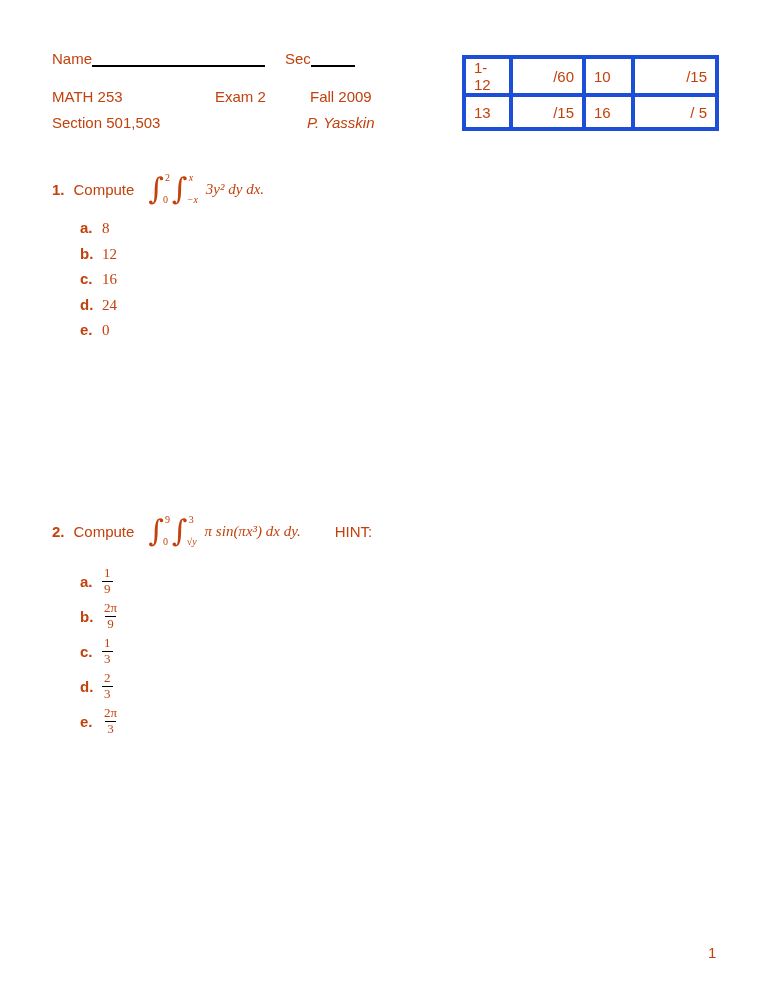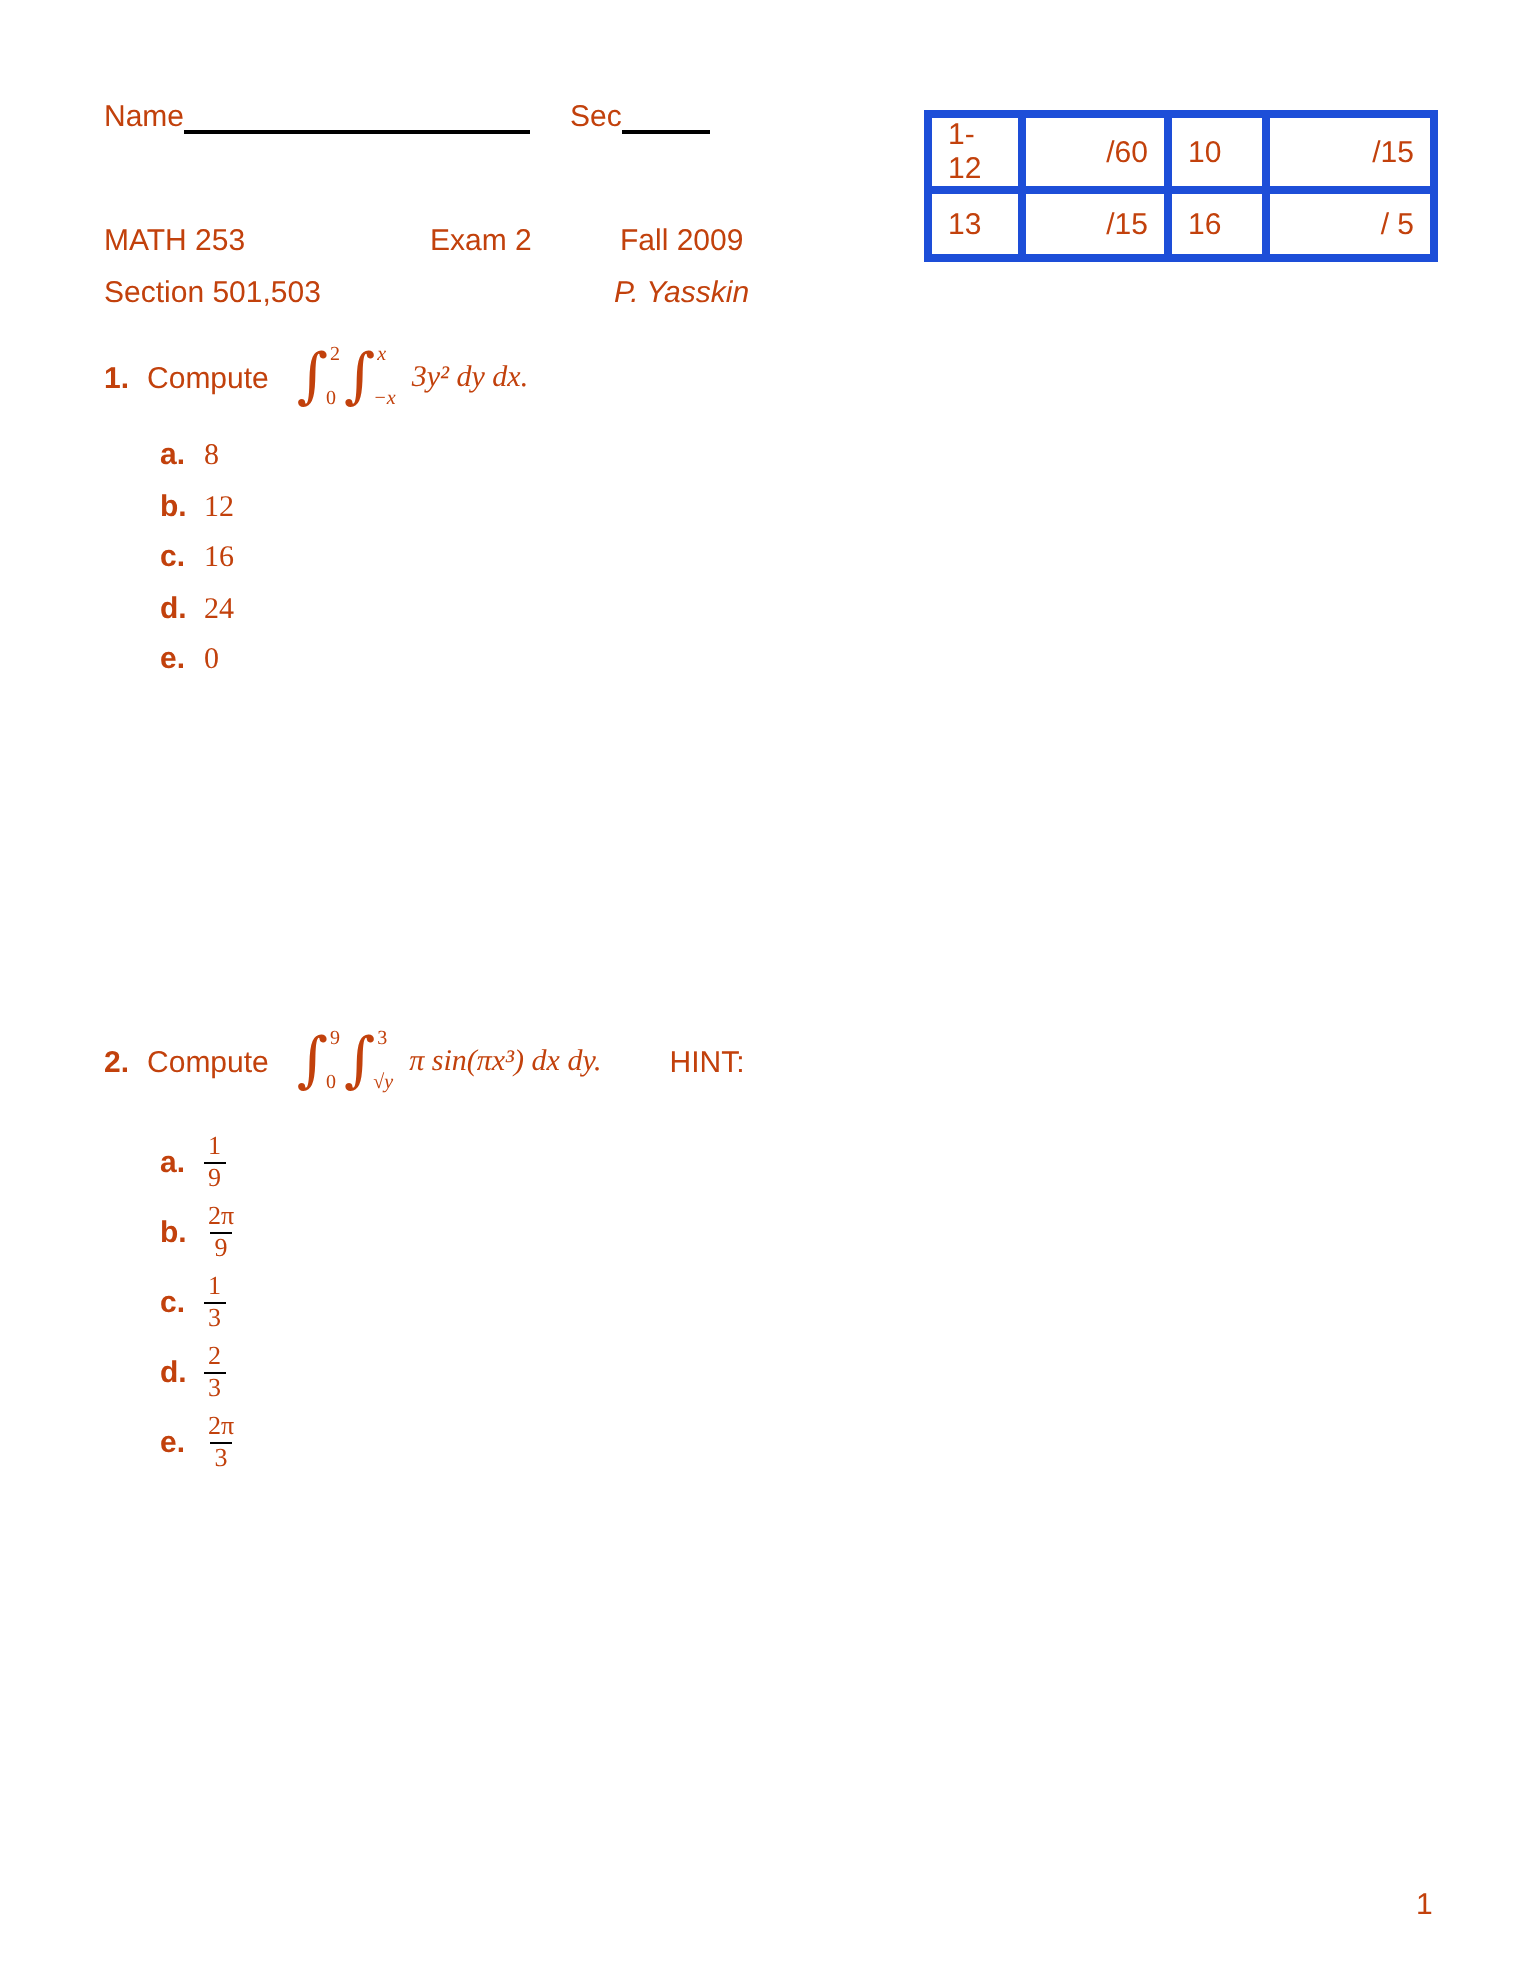--- a/index.html
+++ b/index.html
@@ -23,21 +23,21 @@
   .lbl-sec { margin-left: 20px; }
 
   
   .score-table { position: absolute; left: 462px; top: 55px; border-collapse: collapse; table-layout: fixed; width: 253px; }
   .score-table td { border: 4px solid #1d4ed8; height: 34px; font-size: 15px; padding: 0 8px; vertical-align: middle; }
   .score-table td.lab { text-align: left; }
   .score-table td.val { text-align: right; }
   .score-table td.dbl { border-left: 3px double #000; }
 
   
-  .course-line, .section-line { position: absolute; left: 0; width: 768px; height: 18px; margin-top: 24px; }
+  .course-line, .section-line { position: absolute; left: 0; width: 768px; height: 18px; }
   .course-line { top: 88px; }
   .section-line { top: 114px; }
   .pos-course { position: absolute; left: 52px; }
   .pos-exam { position: absolute; left: 215px; text-align: right; }
   .pos-term { position: absolute; left: 310px; }
   .pos-section { position: absolute; left: 52px; }
   .pos-instructor { position: absolute; left: 307px; font-style: italic; }
   .instructions { position: absolute; left: 58px; top: 141px; }
 
   

